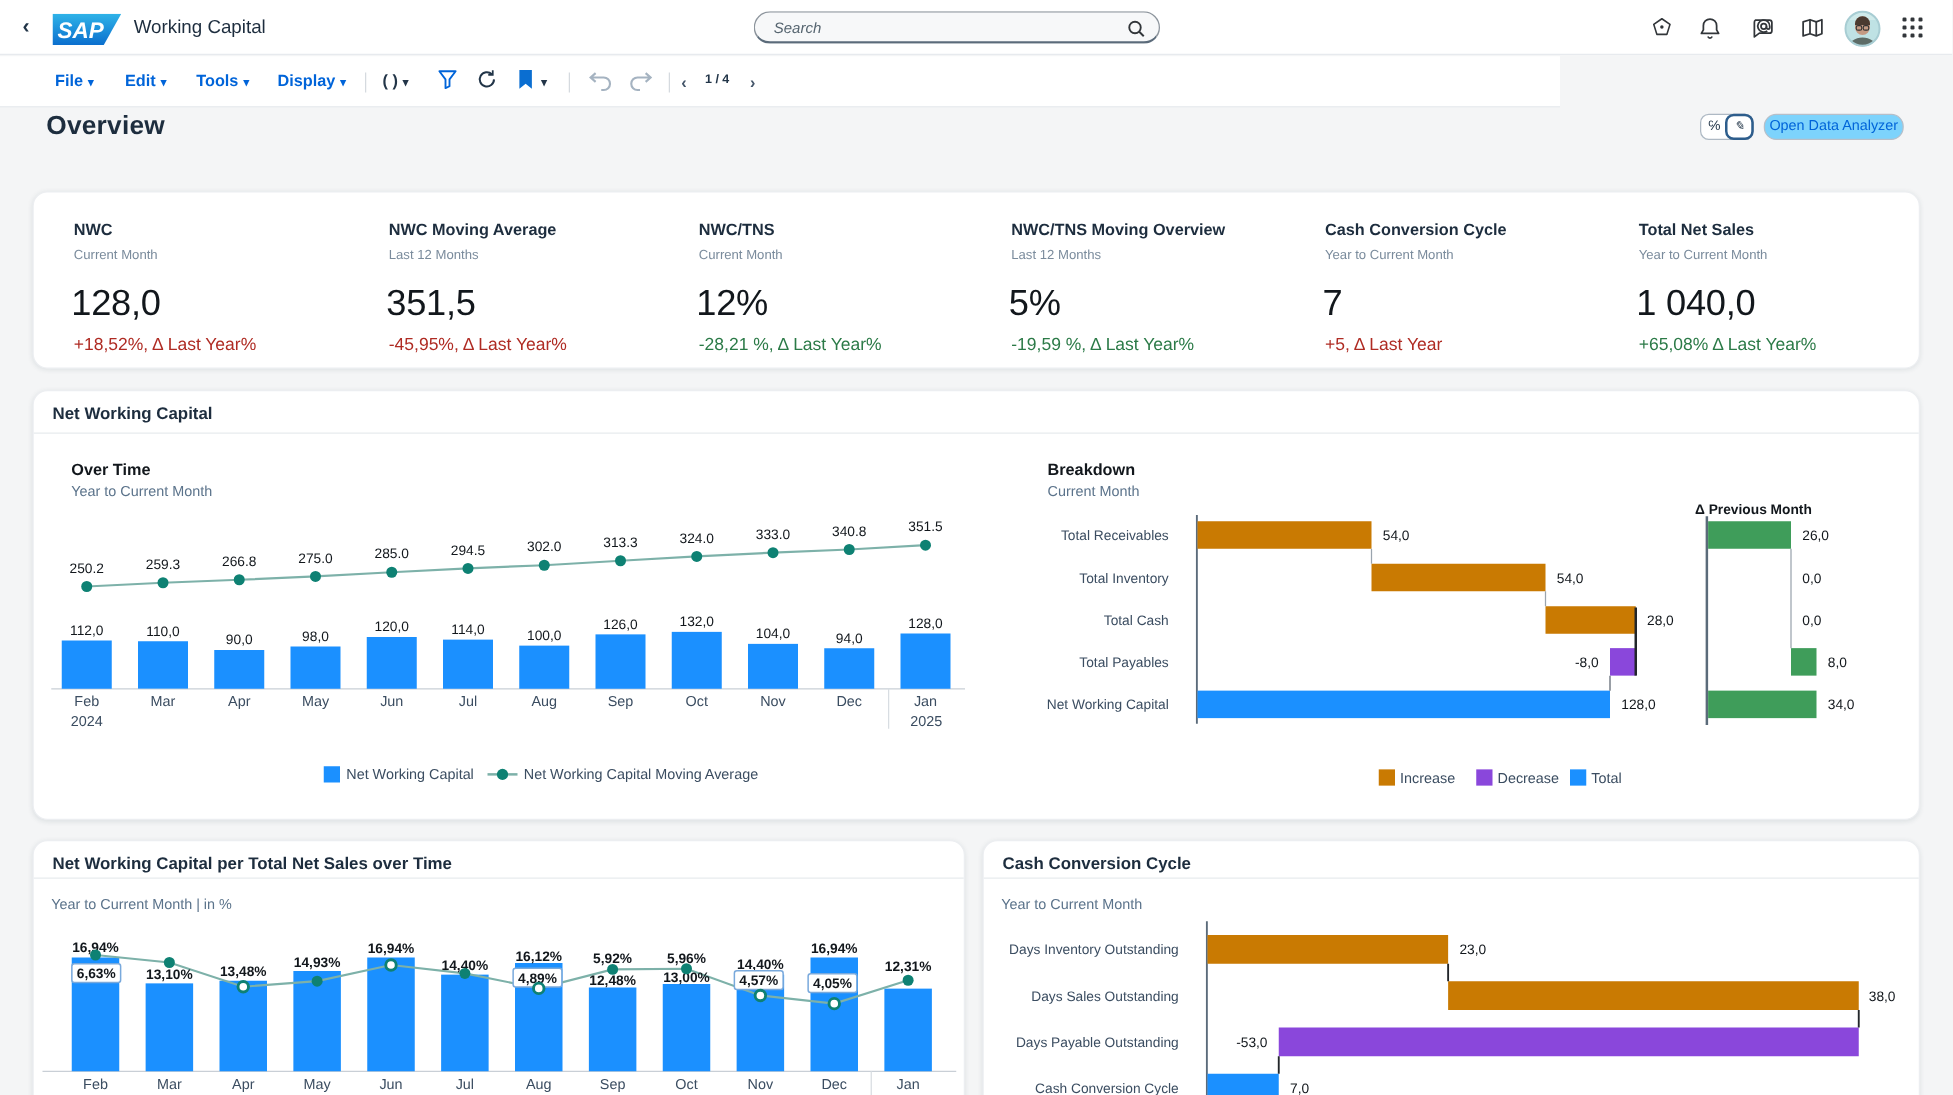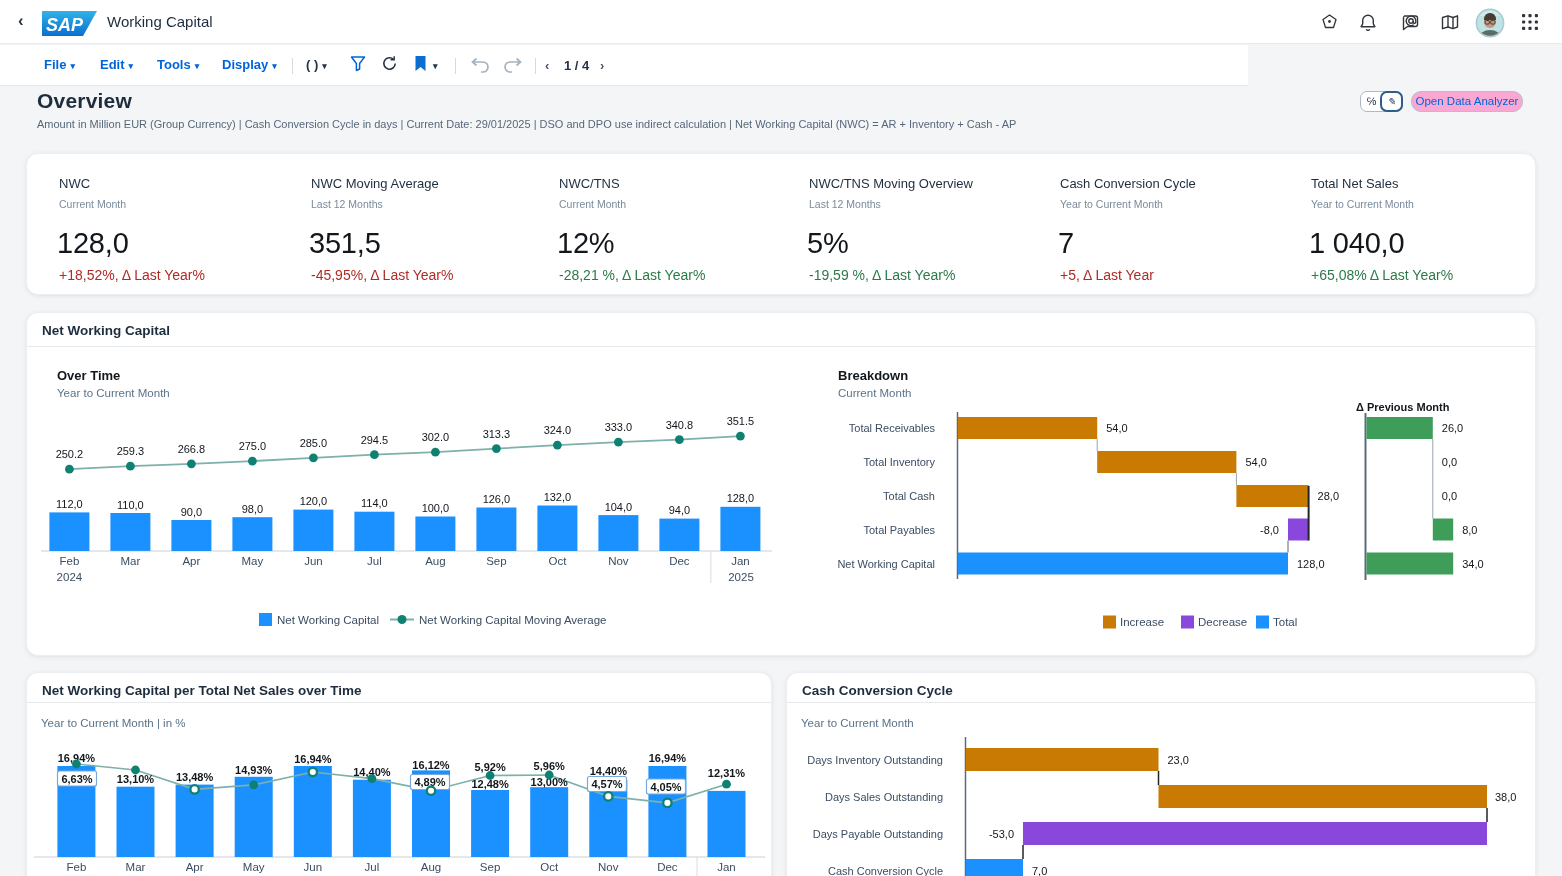--- a/index.html
+++ b/index.html
@@ -11,32 +11,32 @@
 .search{position:absolute;left:603px;top:9px;width:325px;height:26px;background:#F7F8F9;border:1px solid #8C949C;border-bottom:2px solid #5B6B7A;border-radius:13px}
 .search span{position:absolute;left:15px;top:5px;font-size:12px;font-style:italic;color:#55646F}
 .sico{position:absolute;right:10px;top:5px}
 .hicons{position:absolute;left:0;top:0;width:1562px;height:44px}
 .hicons svg{position:absolute}
 .toolbar{position:absolute;left:0;top:45px;width:1248px;height:41px;background:#fff;border-bottom:1px solid #E3E7EB}
 .menu{position:absolute;top:12px;font-size:13px;font-weight:700;color:#0064D9}
 .menu .ch{font-size:9px;margin-left:4px}
 .tsep{position:absolute;top:13px;width:1px;height:16px;background:#D5DADF}
 .ticon{position:absolute;top:10px}
-.pgnum{position:absolute;top:13px;font-size:13px;font-weight:700;color:#223548}
+.pgnum{position:absolute;top:13px;font-size:10px;font-weight:700;color:#223548}
 .ovh{position:absolute;left:37px;top:89px;font-size:21px;font-weight:700;color:#1D2D3E;letter-spacing:.2px}
 .ovs{position:absolute;left:37px;top:118px;font-size:11px;color:#56677B}
 .seg{position:absolute;left:1360px;top:91px;width:43px;height:21px;background:#fff;border:1px solid #AEB9C4;border-radius:7px}
 .seg .l{position:absolute;left:0;top:0;width:21px;height:19px;text-align:center;font-size:11px;color:#223548;line-height:19px}
 .seg .r{position:absolute;right:-1px;top:-1px;width:23px;height:21px;border:2px solid #2D5D8C;border-radius:7px;text-align:center;font-size:10px;color:#223548;line-height:17px;font-style:italic}
-.odab{position:absolute;left:1411px;top:91px;width:112px;height:21px;background:#f9a8d4;border:1px solid #B6BFC9;border-radius:10px;text-align:center;font-size:11.5px;color:#0064D9;line-height:19px}
+.odab{position:absolute;left:1411px;top:91px;width:112px;height:21px;background:#7dd3fc;border:1px solid #B6BFC9;border-radius:10px;text-align:center;font-size:11.5px;color:#0064D9;line-height:19px}
 .card{position:absolute;background:#fff;border-radius:12px;box-shadow:0 1px 4px rgba(34,54,73,.10);border:1px solid #ECEEF1}
 .chead{position:absolute;left:15px;top:10px;font-size:13.5px;font-weight:700;color:#1D2D3E}
 .cdiv{position:absolute;left:0;top:33px;width:100%;height:1px;background:#E8EBEE}
 .kpi{position:absolute;top:0;width:240px;height:142px}
-.kt{position:absolute;left:0;top:22px;font-size:13px;font-weight:400;color:#1D2D3E}
+.kt{position:absolute;left:0;top:22px;font-size:13px;font-weight:700;color:#1D2D3E}
 .ks{position:absolute;left:0;top:44px;font-size:10.5px;color:#7A8B9C}
 .kn{position:absolute;left:-2px;top:73px;font-size:29px;color:#12171C;letter-spacing:-.2px}
 .kd{position:absolute;left:0;top:113px;font-size:14px}
 .red{color:#AF2B23}.green{color:#2B7A47}
 svg text{font-family:"Liberation Sans",sans-serif}
 </style></head>
 <body>
 <div id="app">
 <div class="shell">
   <div class="back">‹</div>
@@ -44,20 +44,27 @@
         <defs>
           <linearGradient id="sapg" x1="0" y1="0" x2="0" y2="1">
             <stop offset="0" stop-color="#2FB3E8"></stop>
             <stop offset="1" stop-color="#0B6FCE"></stop>
           </linearGradient>
         </defs>
         <path d="M0,0 H55 L41,25 H0 Z" fill="url(#sapg)"></path>
         <text x="4" y="19.5" font-size="18" font-weight="700" fill="#fff" font-family="Liberation Sans,sans-serif" font-style="italic" letter-spacing="0">SAP</text>
       </svg>
   <div class="shelltitle">Working Capital</div>
+  <div class="search">
+        <span>Search</span>
+    <svg class="sico" width="16" height="16" viewBox="0 0 16 16">
+          <circle cx="7" cy="7" r="4.6" fill="none" stroke="#32363A" stroke-width="1.5"></circle>
+          <line x1="10.4" y1="10.4" x2="14" y2="14" stroke="#32363A" stroke-width="1.5"></line>
+        </svg>
+  </div>
   <div class="hicons">
     <svg style="left:1320px;top:13px" width="19" height="19" viewBox="0 0 19 19" fill="none" stroke="#32363A" stroke-width="1.3">
           <path d="M9.5 2 L16 6.5 L13.5 14.5 L5.5 14.5 L3 6.5 Z" stroke-linejoin="round"></path>
           <circle cx="9.5" cy="8.5" r="1.4" fill="#32363A" stroke="none"></circle>
         </svg>
     <svg style="left:1359px;top:13px" width="18" height="19" viewBox="0 0 18 19" fill="none" stroke="#32363A" stroke-width="1.4">
           <path d="M9 2.2 a5.3 5.3 0 0 1 5.3 5.3 v3.4 l1.6 2.8 H2.1 l1.6 -2.8 V7.5 A5.3 5.3 0 0 1 9 2.2 Z" stroke-linejoin="round"></path>
           <path d="M7.3 16.2 a1.8 1.8 0 0 0 3.4 0"></path>
         </svg>
     <svg style="left:1400px;top:13px" width="20" height="19" viewBox="0 0 20 19" fill="none" stroke="#32363A" stroke-width="1.4">
@@ -125,21 +132,20 @@
       </svg>
   <svg class="ticon" style="left:503px;top:12px" width="19" height="16" viewBox="0 0 19 16" fill="none" stroke="#A5B3C1" stroke-width="1.7">
         <path d="M13.5 1.5 L17.5 5 L13.5 8.5 M17.5 5 h-10.5 a5 5 0 0 0 0 10 h2"></path>
       </svg>
   <div class="tsep" style="left:535px"></div>
   <div class="pgnum" style="left:545px;font-size:13px;color:#45566a">‹</div>
   <div class="pgnum" style="left:564px">1 / 4</div>
   <div class="pgnum" style="left:600px;font-size:13px;color:#45566a">›</div>
 </div>
 <div class="ovh">Overview</div>
-<div class="ovs">Amount in Million EUR (Group Currency) | Cash Conversion Cycle in days | Current Date: 29/01/2025 | DSO and DPO use indirect calculation | Net Working Capital (NWC) = AR + Inventory + Cash - AP</div>
 <div class="seg">
       <span class="l">℅</span>
       <span class="r">✎</span>
     </div>
 <div class="odab">Open Data Analyzer</div>
 <div class="card" style="left:26px;top:153px;width:1510px;height:142px">
 <div class="kpi" style="left:32px">
   <div class="kt">NWC</div>
         <div class="ks">Current Month</div>
   <div class="kn">128,0</div>

